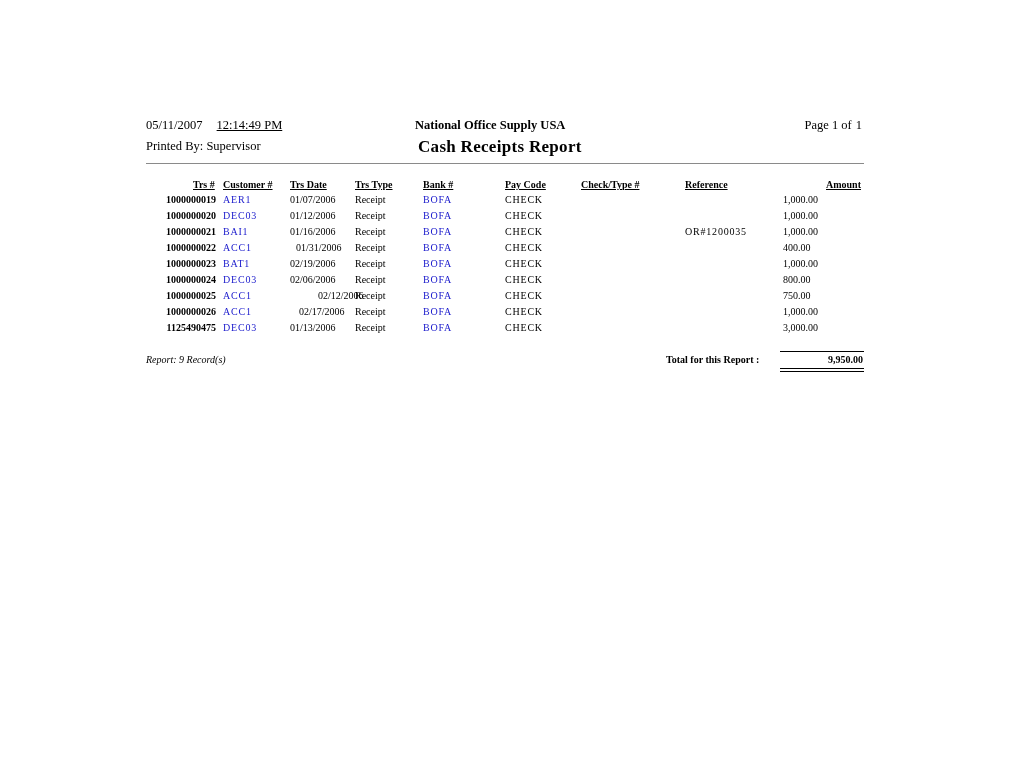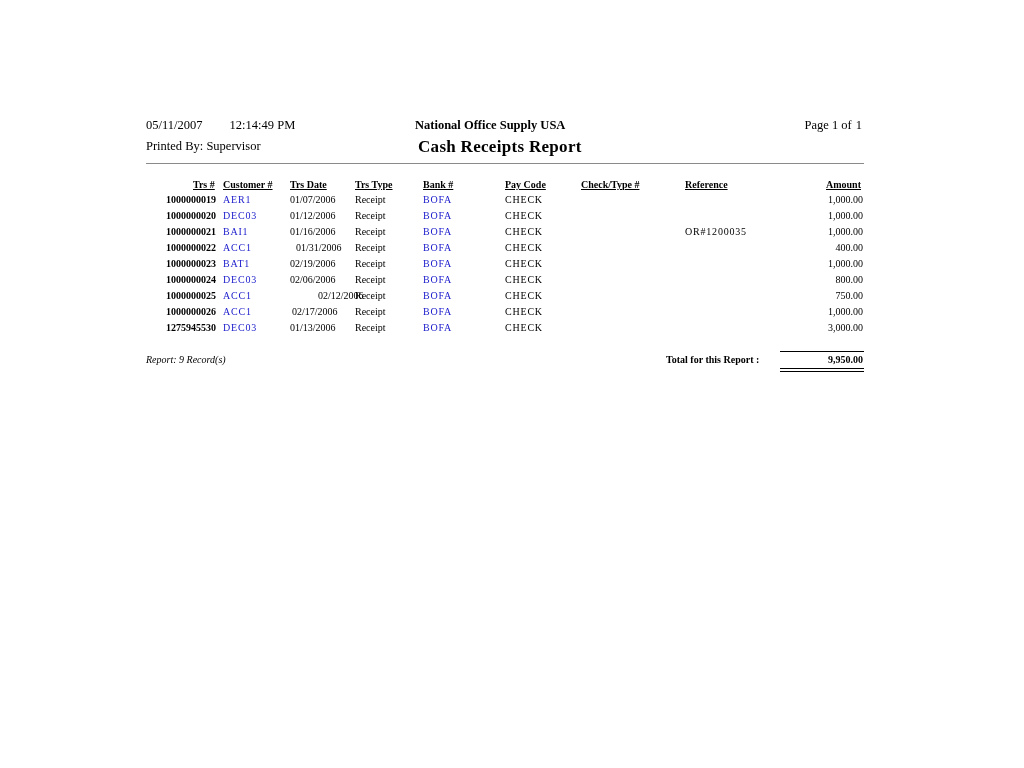--- a/index.html
+++ b/index.html
@@ -11,40 +11,40 @@
       overflow: hidden;
     }
     body {
       position: relative;
       font-family: "Liberation Serif", "DejaVu Serif", serif;
       color: #000;
     }
     .abs { position: absolute; white-space: nowrap; }
 
     .hdr-datetime { left: 146px; top: 118px; font-size: 12.5px; }
-    .hdr-datetime .time { margin-left: 24px; }
+    .hdr-datetime .time { margin-left: 11px; text-decoration: underline; }
     .hdr-printed { left: 146px; top: 139px; font-size: 12.5px; }
     .hdr-company { left: 415px; top: 118px; font-size: 12.5px; font-weight: bold; }
     .hdr-title { left: 418px; top: 137px; font-size: 17px; font-weight: bold; letter-spacing: 0.3px; }
     .hdr-page { right: 162px; top: 118px; font-size: 12.5px; }
     .hdr-page span + span { margin-left: 4px; }
 
     .rule-top {
       left: 146px; top: 163px; width: 718px; height: 0;
       border-top: 1px solid #8a8a8a;
     }
     .col-h {
       top: 179px; font-weight: bold; text-decoration: underline;
       font-size: 10px;
     }
     .cell { font-size: 10px; }
     .cell.trs { font-weight: bold; text-align: right; width: 70px; }
     .cell.link { color: #1a1acc; letter-spacing: 0.8px; }
     .cell.mono { letter-spacing: 0.8px; }
-    .cell.amt { text-align: right; width: 80px; }
+    .cell.amt { width: 80px; }
 
     .footer-records { left: 146px; top: 354px; font-size: 10px; font-style: italic; }
     .footer-total-label { left: 666px; top: 354px; font-size: 10px; font-weight: bold; }
     .footer-total-value { left: 783px; top: 354px; width: 80px; text-align: right; font-size: 10px; font-weight: bold; }
     .total-rule-top { left: 780px; top: 351px; width: 84px; border-top: 1px solid #000; height: 0; }
     .total-rule-dbl1 { left: 780px; top: 368px; width: 84px; border-top: 1px solid #000; height: 0; }
     .total-rule-dbl2 { left: 780px; top: 371px; width: 84px; border-top: 1px solid #000; height: 0; }
   </style>
 </head>
 <body>
@@ -145,30 +145,30 @@
       <div class="abs cell " style="left: 355px; top: 290px;">Receipt</div>
       <div class="abs cell link" style="left: 423px; top: 290px;">BOFA</div>
       <div class="abs cell mono" style="left: 505px; top: 290px;">CHECK</div>
       <div class="abs cell " style="left: 581px; top: 290px;"></div>
       <div class="abs cell mono" style="left: 685px; top: 290px;"></div>
       <div class="abs cell amt" style="left: 783px; top: 290px;">750.00</div>
     </div>
     <div>
       <div class="abs cell trs" style="left: 146px; top: 306px; text-align: right;">1000000026</div>
       <div class="abs cell link" style="left: 223px; top: 306px;">ACC1</div>
-      <div class="abs cell " style="left: 292px; top: 306px;">02/17/2006</div>
+      <div class="abs cell " style="left: 299px; top: 306px;">02/17/2006</div>
       <div class="abs cell " style="left: 355px; top: 306px;">Receipt</div>
       <div class="abs cell link" style="left: 423px; top: 306px;">BOFA</div>
       <div class="abs cell mono" style="left: 505px; top: 306px;">CHECK</div>
       <div class="abs cell " style="left: 581px; top: 306px;"></div>
       <div class="abs cell mono" style="left: 685px; top: 306px;"></div>
       <div class="abs cell amt" style="left: 783px; top: 306px;">1,000.00</div>
     </div>
     <div>
-      <div class="abs cell trs" style="left: 146px; top: 322px;">1275945530</div>
+      <div class="abs cell trs" style="left: 146px; top: 322px;">1125490475</div>
       <div class="abs cell link" style="left: 223px; top: 322px;">DEC03</div>
       <div class="abs cell " style="left: 290px; top: 322px;">01/13/2006</div>
       <div class="abs cell " style="left: 355px; top: 322px;">Receipt</div>
       <div class="abs cell link" style="left: 423px; top: 322px;">BOFA</div>
       <div class="abs cell mono" style="left: 505px; top: 322px;">CHECK</div>
       <div class="abs cell " style="left: 581px; top: 322px;"></div>
       <div class="abs cell mono" style="left: 685px; top: 322px;"></div>
       <div class="abs cell amt" style="left: 783px; top: 322px;">3,000.00</div>
     </div>
   </div>

